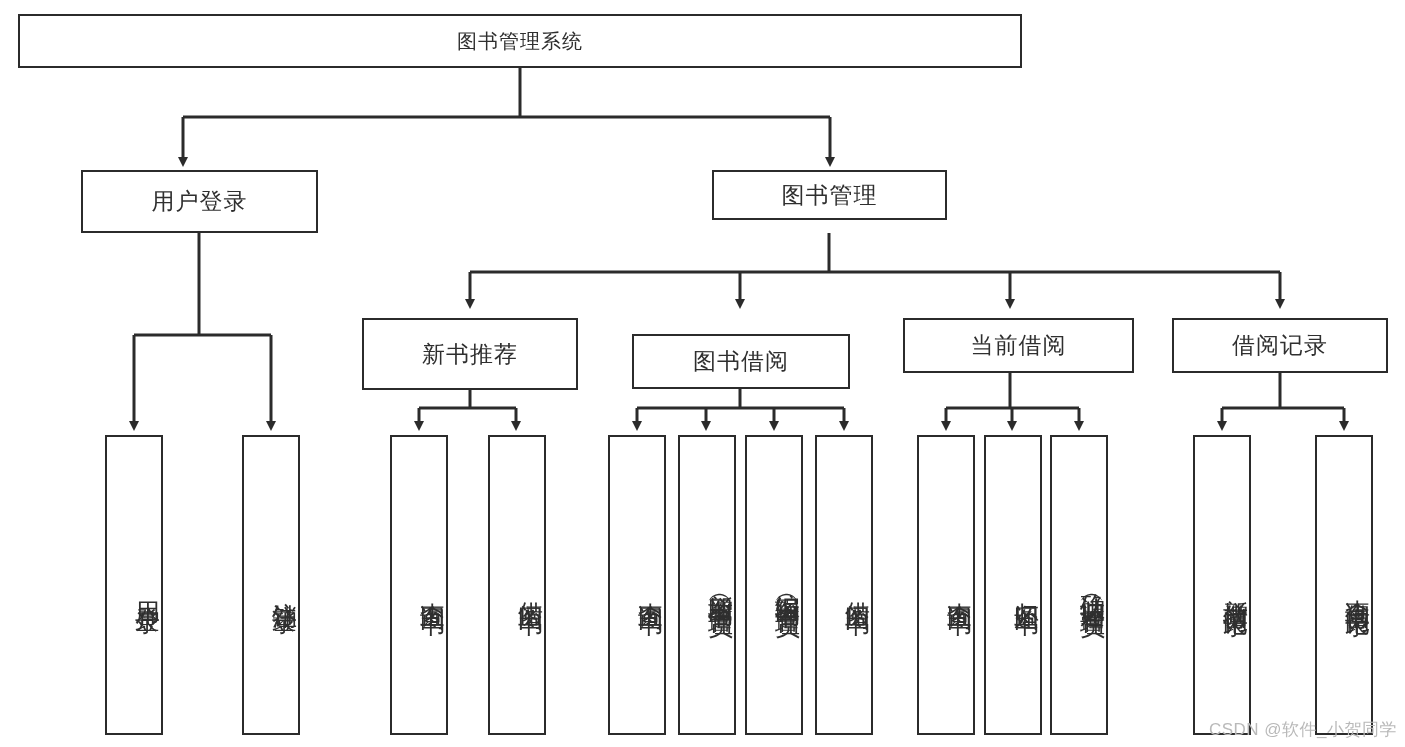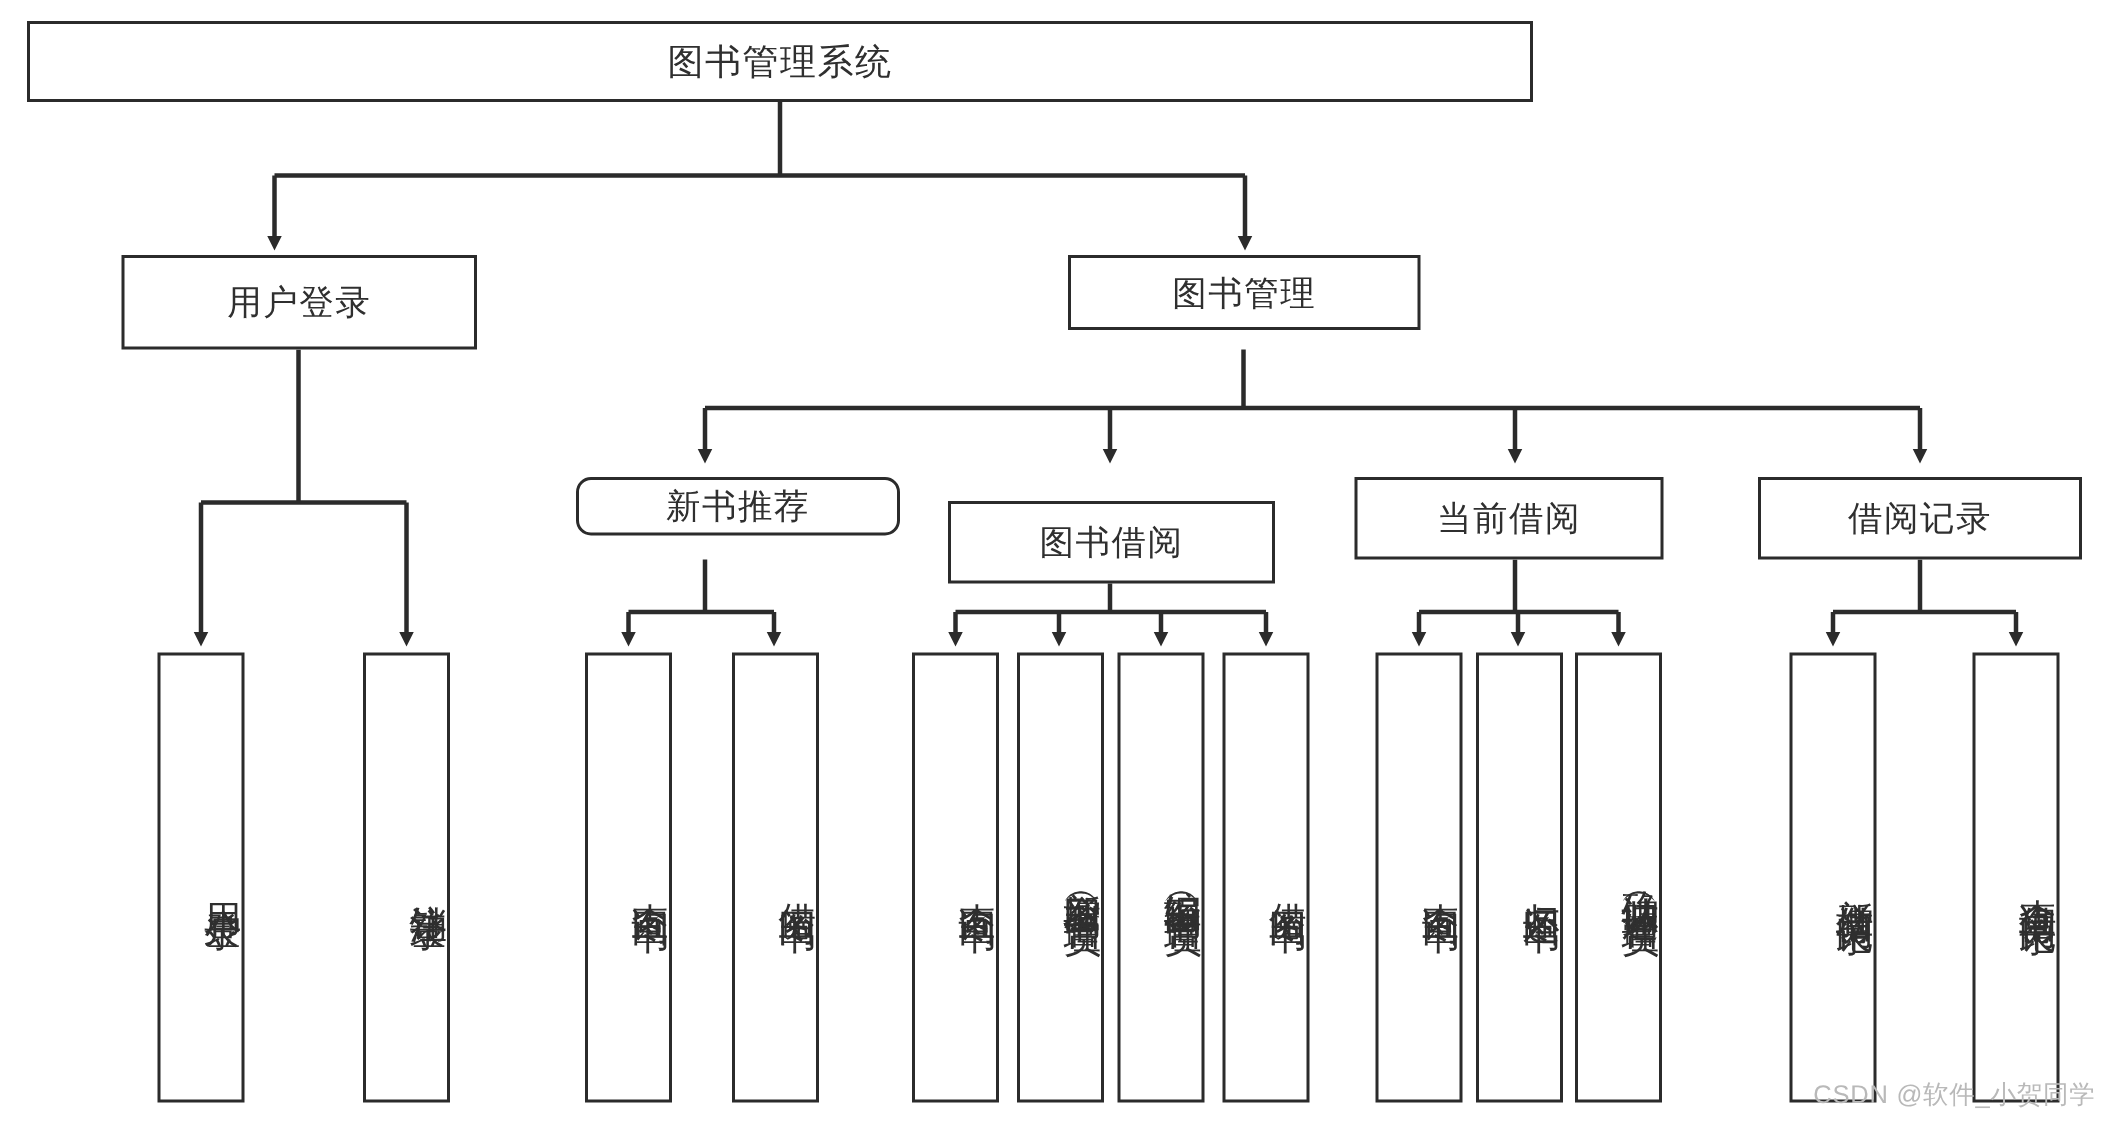--- a/index.html
+++ b/index.html
@@ -28,21 +28,21 @@
     writing-mode:vertical-rl;
     text-orientation:upright;
     font-size:25px;
     letter-spacing:3px;
     line-height:1.05;
     padding-top:6px;
     align-items:flex-start;
     justify-content:center;
   }
   .node.v.toppad{padding-top:4px;}
-  #root-node{font-size:24px;}
+  #root-node{font-size:20px;}
   svg#edges{position:absolute;left:0;top:0;width:1405px;height:747px;pointer-events:none;}
   #watermark{
     position:absolute;
     right:8px;
     bottom:6px;
     font-size:17px;
     color:#b9b9b9;
     letter-spacing:0.5px;
     white-space:nowrap;
     font-family:"Liberation Sans","DejaVu Sans",sans-serif;
@@ -101,23 +101,23 @@
       <path d="M1222,408 L1222,422" marker-end="url(#arrow)"></path>
       <path d="M1344,408 L1344,422" marker-end="url(#arrow)"></path>
     </g>
   </svg>
 
   <div class="node h" id="root-node" style="left:18px;top:14px;width:1004px;height:54px;">图书管理系统</div>
 
   <div class="node h" style="left:81px;top:170px;width:237px;height:63px;">用户登录</div>
   <div class="node h" style="left:712px;top:170px;width:235px;height:50px;">图书管理</div>
 
-  <div class="node h" style="left:384px;top:318px;width:216px;height:39px;border-radius:10px;">新书推荐</div>
+  <div class="node h" style="left:362px;top:318px;width:216px;height:72px;">新书推荐</div>
   <div class="node h" style="left:632px;top:334px;width:218px;height:55px;">图书借阅</div>
-  <div class="node h" style="left:903px;top:318px;width:206px;height:55px;">当前借阅</div>
+  <div class="node h" style="left:903px;top:318px;width:231px;height:55px;">当前借阅</div>
   <div class="node h" style="left:1172px;top:318px;width:216px;height:55px;">借阅记录</div>
 
   <div class="node v" style="left:105px;top:435px;width:58px;height:300px;">用户登录</div>
   <div class="node v" style="left:242px;top:435px;width:58px;height:300px;">注销登录</div>
 
   <div class="node v" style="left:390px;top:435px;width:58px;height:300px;">查询图书</div>
   <div class="node v" style="left:488px;top:435px;width:58px;height:300px;">借阅图书</div>
 
   <div class="node v" style="left:608px;top:435px;width:58px;height:300px;">查询图书</div>
   <div class="node v toppad" style="left:678px;top:435px;width:58px;height:300px;">新增图书（管理员）</div>

